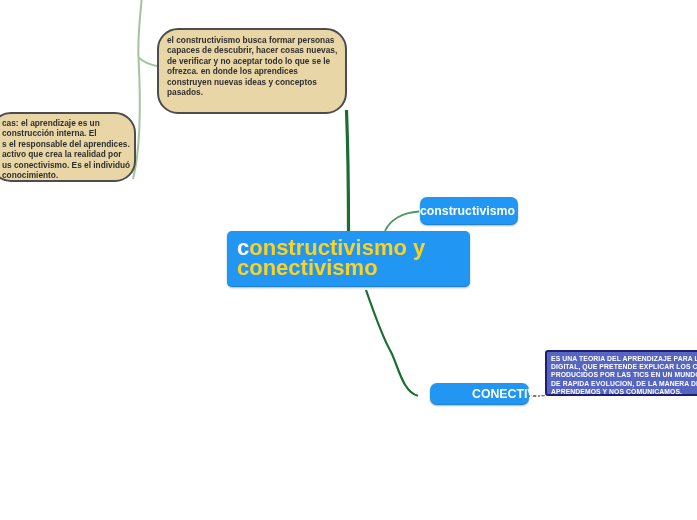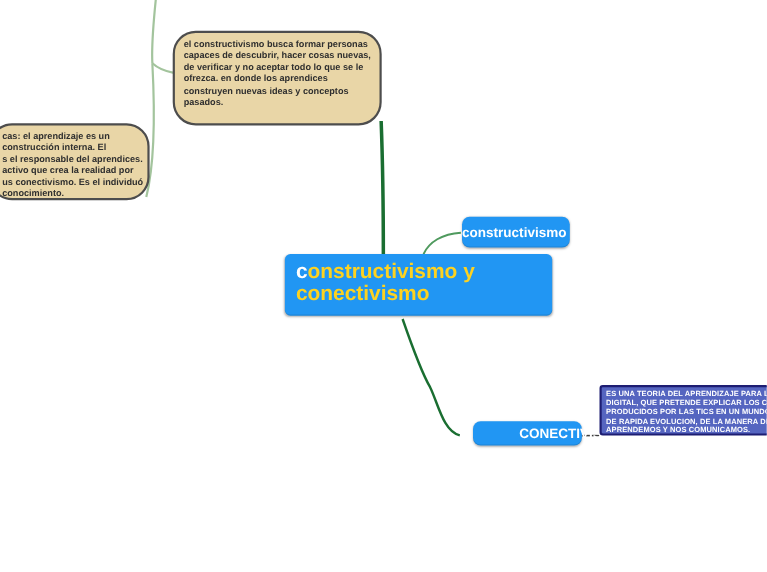--- a/index.html
+++ b/index.html
@@ -32,24 +32,23 @@
   .blue-node {
     position: absolute;
     background: #2196f3;
     color: #ffffff;
     box-shadow: 0 1px 2px rgba(0,0,0,0.3), inset 0 -1px 0 rgba(0,0,0,0.12);
   }
   .central-node {
     left: 227px; top: 231px; width: 243px; height: 56px;
     border-radius: 5px;
     padding: 7px 10px 0 10px;
-    font-size: 19px;
+    font-size: 22px;
     line-height: 20px;
     color: #fdd220;
-    margin-left: 32px;
   }
   .central-node .first-char { color: #ffffff; }
   .pill-node {
     display: flex;
     align-items: center;
     justify-content: flex-start;
     border-radius: 7px;
     font-size: 12.3px;
     white-space: nowrap;
   }

